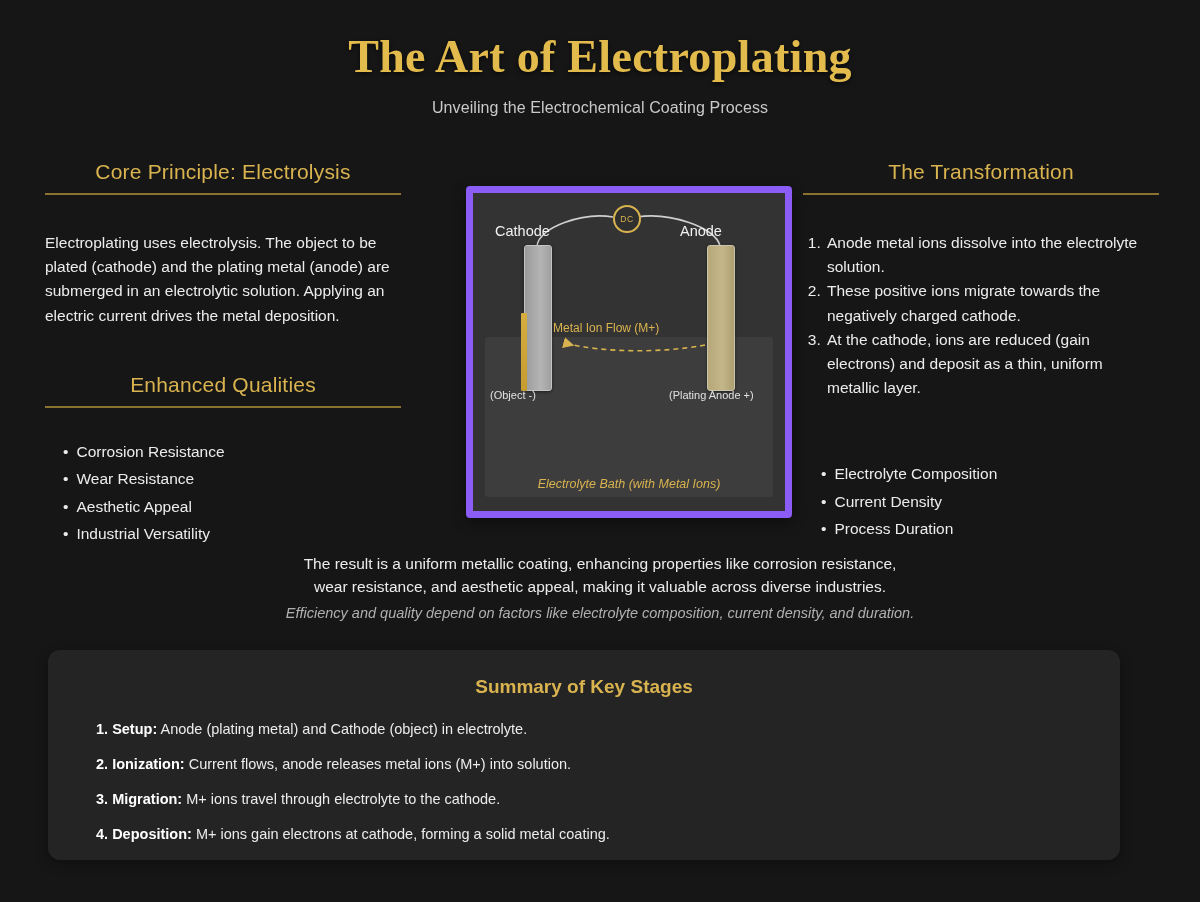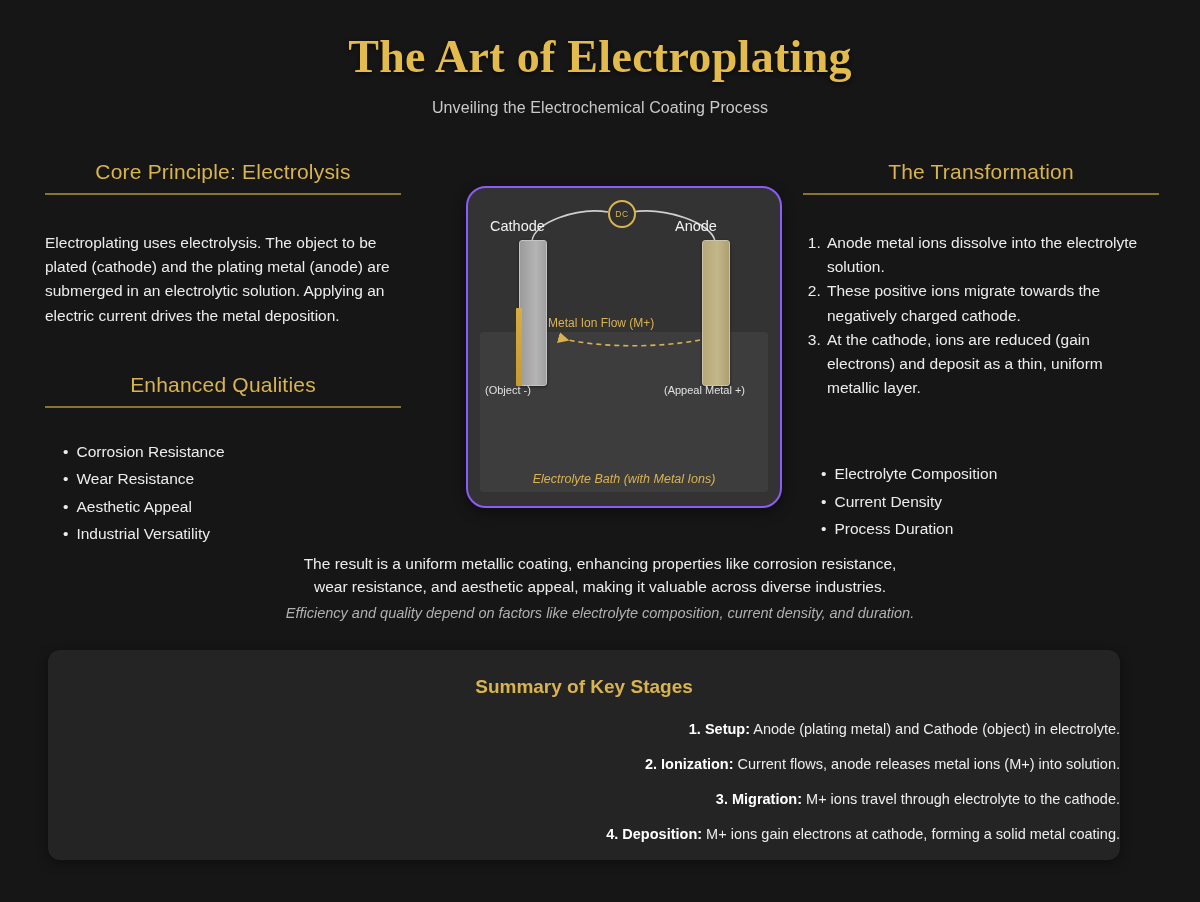--- a/index.html
+++ b/index.html
@@ -86,22 +86,22 @@
   ul.bullets li:before { content: "\2022"; margin-right: 8px; }
 
   .block-gap-lg { height: 45px; }
 
   
   .diagram {
     position: relative;
     width: 312px;
     height: 318px;
     background: #333333;
-    border: 2px solid #8b5cf6;
-    border-radius: 20px;
+    border: 7px solid #8b5cf6;
+    border-radius: 4px;
     box-shadow: 0 4px 14px rgba(0,0,0,0.45);
     overflow: hidden;
     text-decoration: underline;
   }
   .bath {
     position: absolute;
     left: 12px;
     right: 12px;
     top: 144px;
     bottom: 14px;
@@ -231,21 +231,20 @@
     color: #d9b34f;
     margin: 0;
     padding-top: 26px;
   }
   .stage-list { padding: 22px 0 0 48px; }
   .stage {
     font-size: 14.5px;
     color: #ececec;
     margin-bottom: 16px;
     line-height: 1.3;
-    text-align: right;
   }
   .stage b { font-weight: bold; color: #ffffff; }
 </style>
 </head>
 <body>
 
 <div class="header">
   <h1 class="main-title">The Art of Electroplating</h1>
   <div class="subtitle">Unveiling the Electrochemical Coating Process</div>
 </div>
@@ -282,21 +281,21 @@
       <div class="dc-badge">DC</div>
 
       <div class="elabel elabel-cathode">Cathode</div>
       <div class="elabel elabel-anode">Anode</div>
 
       <div class="electrode cathode"></div>
       <div class="plating"></div>
       <div class="electrode anode"></div>
 
       <div class="sublabel sublabel-cathode">(Object -)</div>
-      <div class="sublabel sublabel-anode">(Appeal Metal +)</div>
+      <div class="sublabel sublabel-anode">(Plating Anode +)</div>
 
       <div class="flow-label">Metal Ion Flow (M+)</div>
 
       <svg class="flow-svg" viewBox="0 0 312 318">
         <defs>
           <marker id="arrowleft" markerWidth="7" markerHeight="7" refX="6" refY="3.5" orient="auto">
             <polygon points="7 0, 7 7, 0 3.5" fill="#d9b34f"></polygon>
           </marker>
         </defs>
         <path d="M 232 152 C 190 160 130 160 92 150" fill="none" stroke="#d9b34f" stroke-width="1.6" stroke-dasharray="5,4" marker-end="url(#arrowleft)"></path>

